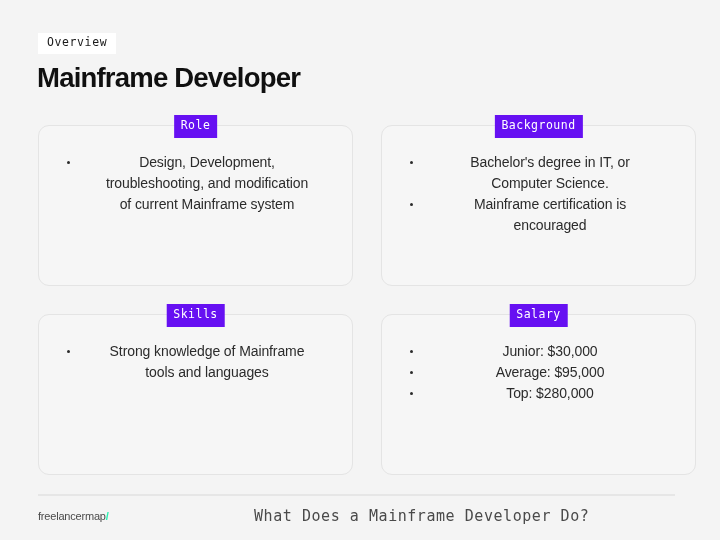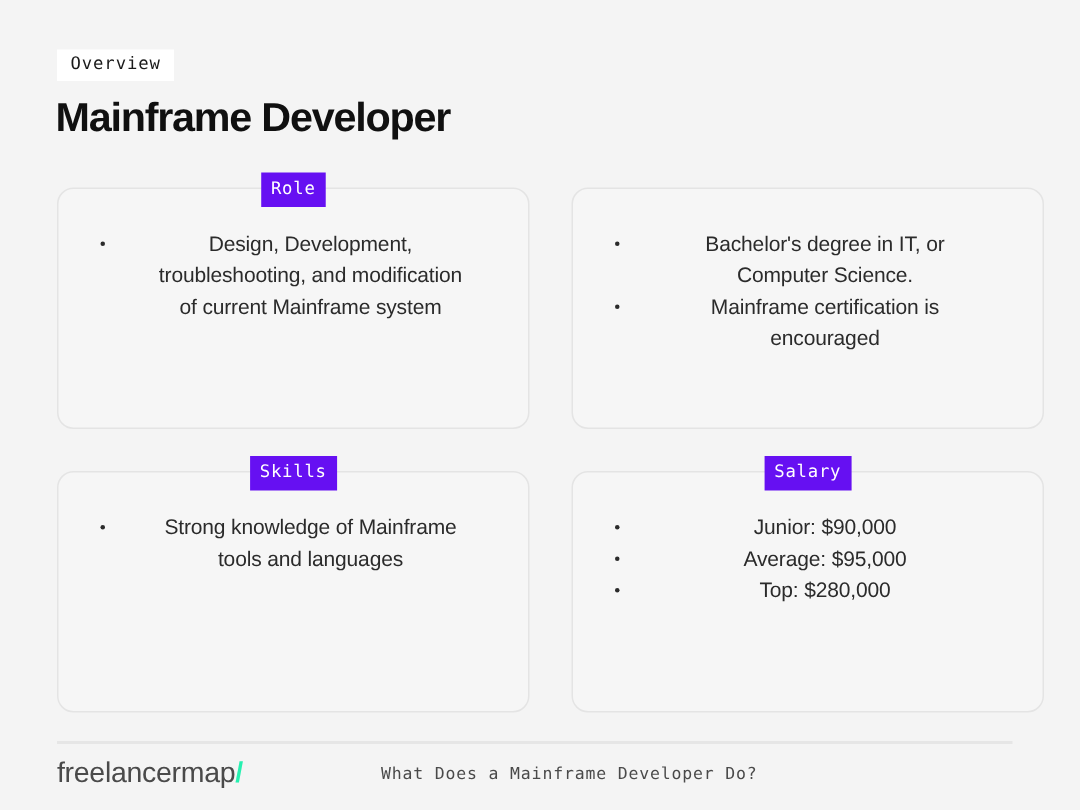--- a/index.html
+++ b/index.html
@@ -131,37 +131,37 @@
     left: 38px;
     top: 505px;
     width: 644px;
     height: 26px;
   }
   .brand {
     position: absolute;
     left: 0;
     top: 2px;
     font-family: "Liberation Sans", sans-serif;
-    font-size: 19px;
+    font-size: 11px;
     font-weight: 400;
     color: #4a4a4a;
     letter-spacing: -0.2px;
     line-height: 18px;
     white-space: nowrap;
   }
   .brand .slash {
     color: #26f0b0;
     font-weight: 700;
   }
   .footer-caption {
     position: absolute;
     left: 216px;
     top: 3px;
     font-family: "DejaVu Sans Mono", monospace;
-    font-size: 11px;
+    font-size: 15px;
     letter-spacing: 0.55px;
     color: #4a4a4a;
     line-height: 16px;
     white-space: nowrap;
   }
 </style>
 </head>
 <body>
 
 <div class="slide">
@@ -174,40 +174,41 @@
     <div class="card">
       <div class="card-badge">Role</div>
       <ul class="card-body">
         <li>Design, Development,
 troubleshooting, and modification
 of current Mainframe system</li>
       </ul>
     </div>
 
     <div class="card">
+      <div class="card-badge">Background</div>
       <ul class="card-body">
         <li>Bachelor's degree in IT, or
 Computer Science.</li>
         <li> Mainframe certification is
 encouraged</li>
       </ul>
     </div>
 
     <div class="card">
       <div class="card-badge">Skills</div>
       <ul class="card-body">
         <li>Strong knowledge of Mainframe
 tools and languages</li>
       </ul>
     </div>
 
     <div class="card">
       <div class="card-badge">Salary</div>
       <ul class="card-body">
-        <li>Junior: $90,000</li>
+        <li>Junior: $30,000</li>
         <li>Average: $95,000</li>
         <li>Top: $280,000</li>
       </ul>
     </div>
 
   </div>
 
   <div class="footer-rule"></div>
 
   <div class="footer">

